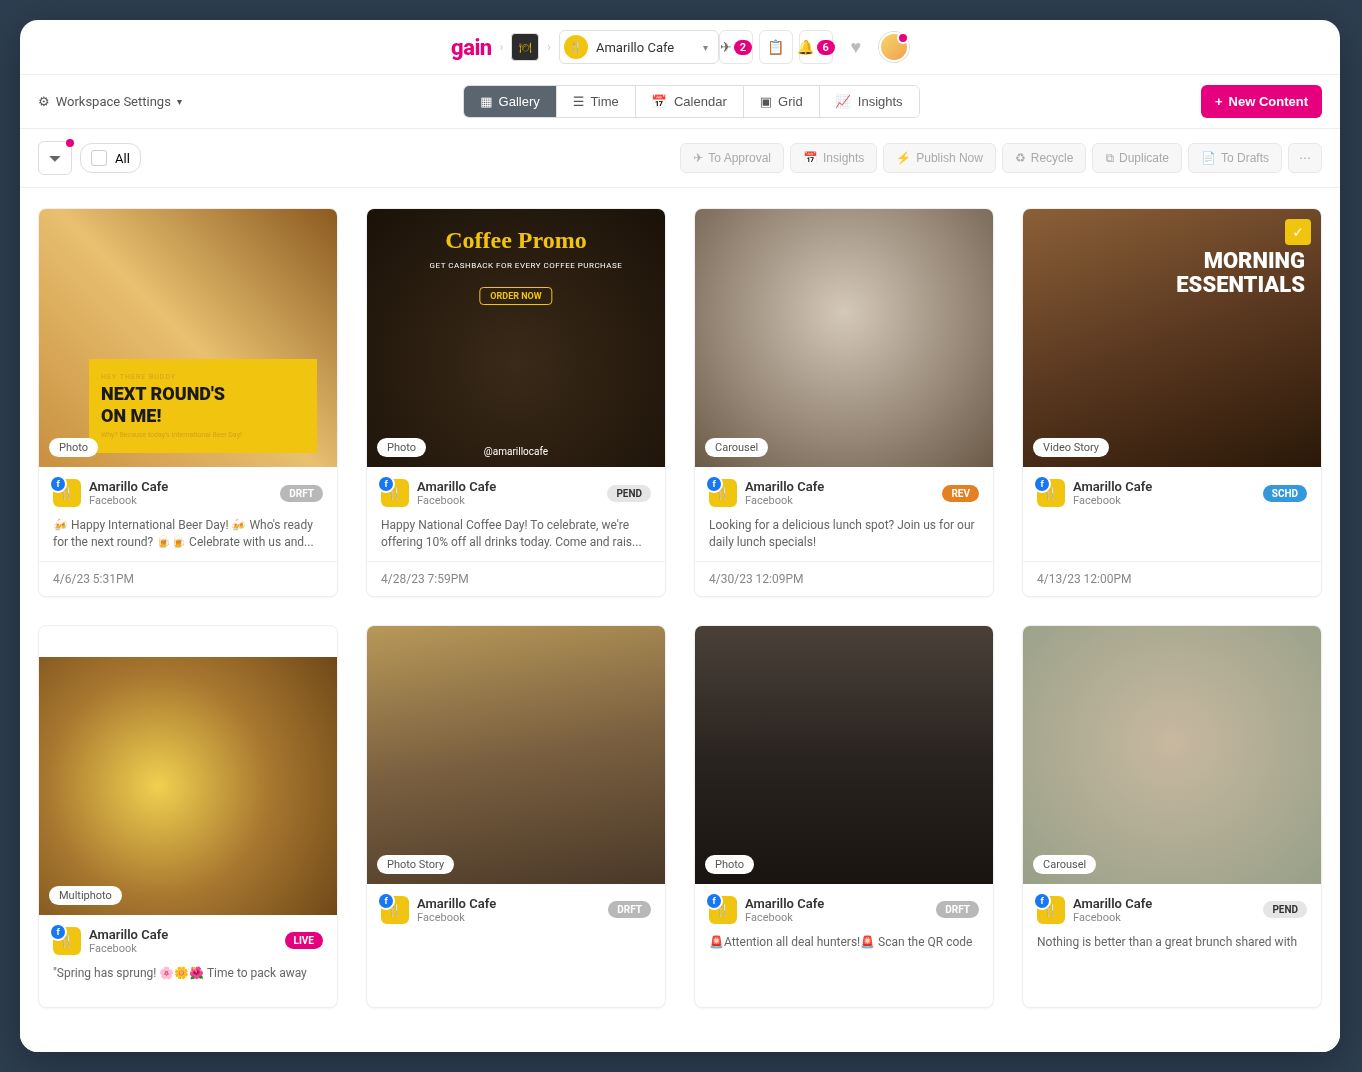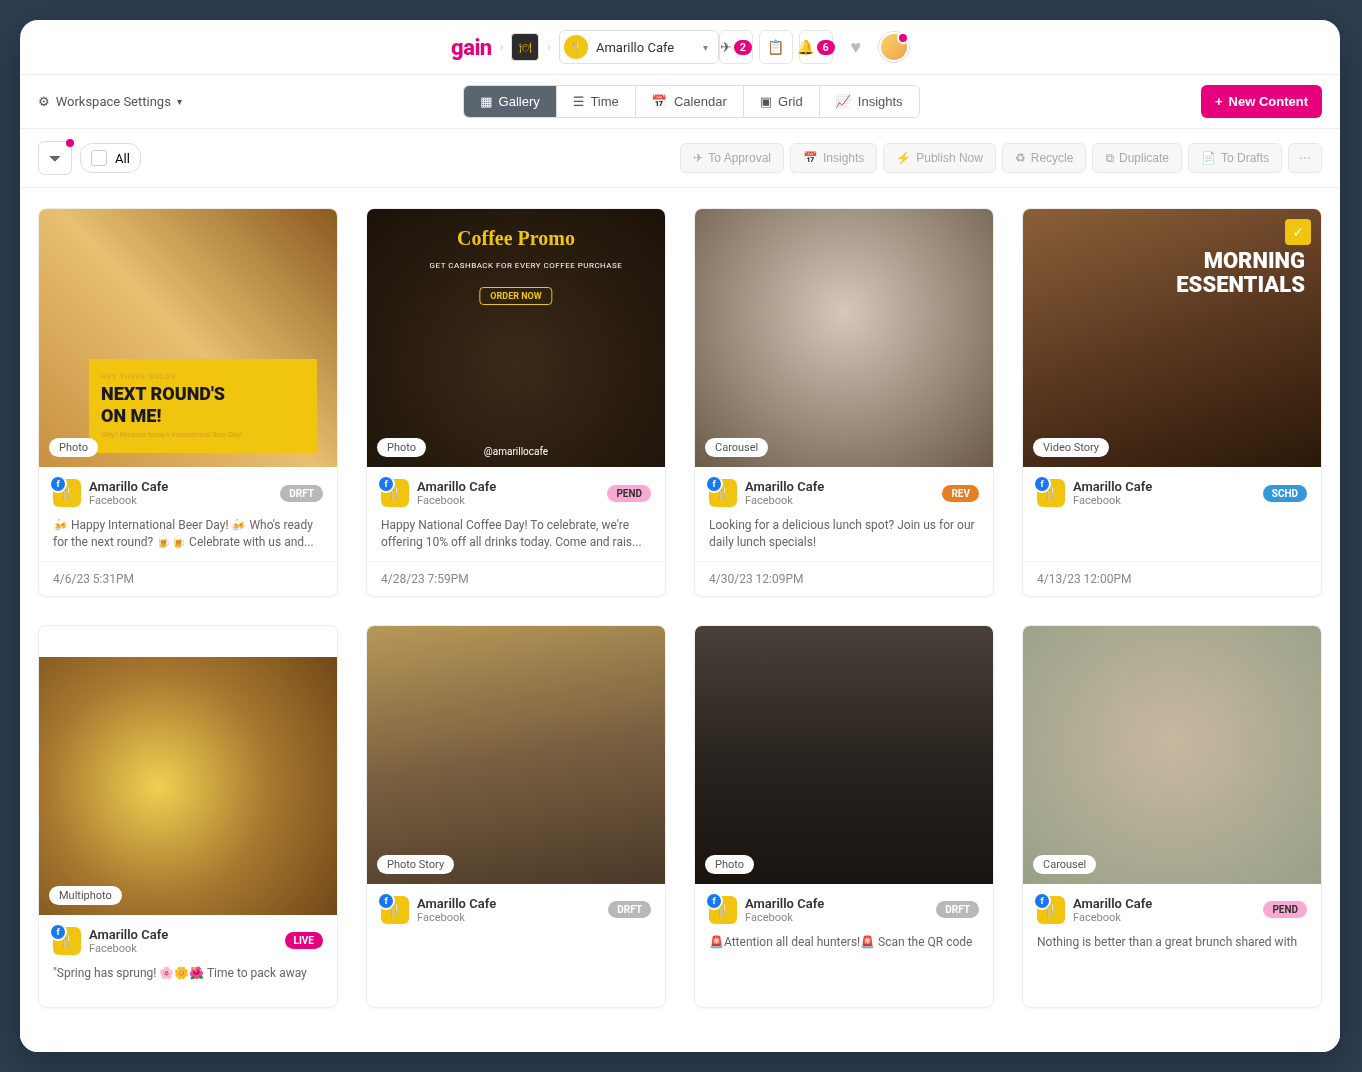--- a/index.html
+++ b/index.html
@@ -50,37 +50,37 @@
 .type-chip { position:absolute; bottom:10px; left:10px; background:#fff; border-radius:12px; padding:3px 10px; font-size:11px; color:#555; }
 .card-body { padding:12px 14px 10px; flex:1; display:flex; flex-direction:column; }
 .card-head { display:flex; align-items:center; gap:8px; margin-bottom:10px; }
 .card-avatar { width:28px; height:28px; background:#f1c40f; border-radius:6px; position:relative; display:flex; align-items:center; justify-content:center; font-size:12px; }
 .card-avatar::before { content:'f'; position:absolute; top:-4px; left:-4px; width:14px; height:14px; background:#1877f2; color:#fff; border-radius:50%; font-size:9px; display:flex; align-items:center; justify-content:center; font-weight:700; border:2px solid #fff;}
 .card-meta { flex:1; }
 .card-title { font-size:13px; font-weight:600; color:#333; }
 .card-platform { font-size:11px; color:#888; }
 .status-pill { border-radius:12px; padding:3px 9px; font-size:10px; font-weight:700; color:#fff; }
 .status-DRFT { background:#b8b8b8; }
-.status-PEND { background:#f9a8d4; color:#333; }
+.status-PEND { background:#e5e5e5; color:#333; }
 .status-REV { background:#e67e22; }
 .status-SCHD { background:#3498db; }
 .status-LIVE { background:#e6007e; }
 .card-text { font-size:12px; color:#666; line-height:1.4; min-height:32px; overflow:hidden; display:-webkit-box; -webkit-line-clamp:2; -webkit-box-orient:vertical; }
 .card-foot { border-top:1px solid #f0f0f0; padding:10px 14px; font-size:12px; color:#888; }
 
 
 .img1 { background: linear-gradient(45deg,#c89040,#e8c070,#8b5a20); }
 .img2 { background: radial-gradient(circle at 50% 60%, #3a2a18, #1a1108); }
 .img3 { background: radial-gradient(circle at 50% 40%, #d4c8b8, #6b5a48); }
 .img4 { background: linear-gradient(160deg,#8b6038,#5a3820,#2a1808); }
 .img5 { background: radial-gradient(circle at 40% 50%, #f0d050, #a87830,#704818); margin-top: 31px; }
 .img6 { background: linear-gradient(170deg,#b89858,#7a6040,#4a3828); }
 .img7 { background: linear-gradient(180deg,#4a4038,#2a2420,#1a1410); }
 .img8 { background: radial-gradient(ellipse at 50% 45%, #c8b8a0, #98a088); }
-.img2 .promo-title { position:absolute; top:18px; left:0; right:0; text-align:center; font-family: cursive; color:#f1c40f; font-size:20px; font-weight:700; }
+.img2 .promo-title { position:absolute; top:18px; left:0; right:0; text-align:center; font-family: cursive; color:#f1c40f; font-size:24px; font-weight:700; }
 .img2 .promo-sub { position:absolute; top:52px; left:0; right:0; text-align:center; color:#fff; font-size:8px; letter-spacing:0.5px;margin-left:20px; }
 .img2 .order-btn { position:absolute; top:78px; left:50%; transform:translateX(-50%); border:1.5px solid #f1c40f; color:#f1c40f; padding:3px 10px; font-size:9px; border-radius:4px; font-weight:700;}
 .img2 .handle { position:absolute; bottom:10px; left:0; right:0; text-align:center; color:#fff; font-size:10px; }
 .img4 .morning { position:absolute; top:40px; right:16px; color:#fff; font-size:22px; font-weight:900; text-align:right; line-height:1.1; }
 .img4 .checkbox-corner { position:absolute; top:10px; right:10px; width:26px; height:26px; background:#f1c40f; border-radius:4px; display:flex; align-items:center; justify-content:center; color:#fff; font-size:14px;}
 .img1 .yellow-box { position:absolute; bottom:14px; left:50px; right:20px; background:#f1c40f; padding:14px 12px; }
 .img1 .yellow-box .small { font-size:7px; color:#d4a020; letter-spacing:1px; }
 .img1 .yellow-box .big { font-size:18px; font-weight:900; color:#1a1a1a; line-height:1; margin-top:4px;}
 .img1 .yellow-box .tiny { font-size:7px; color:#d4a020; margin-top:6px; line-height:1.2;}
 </style>

